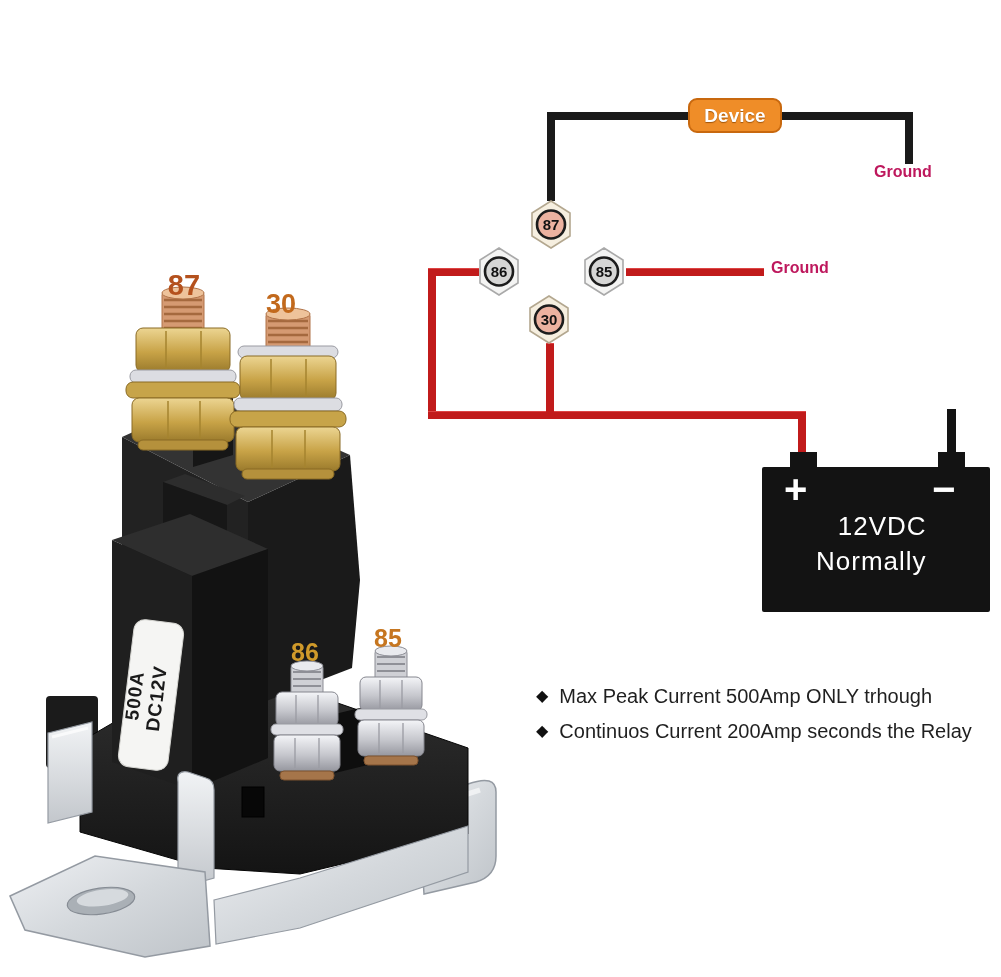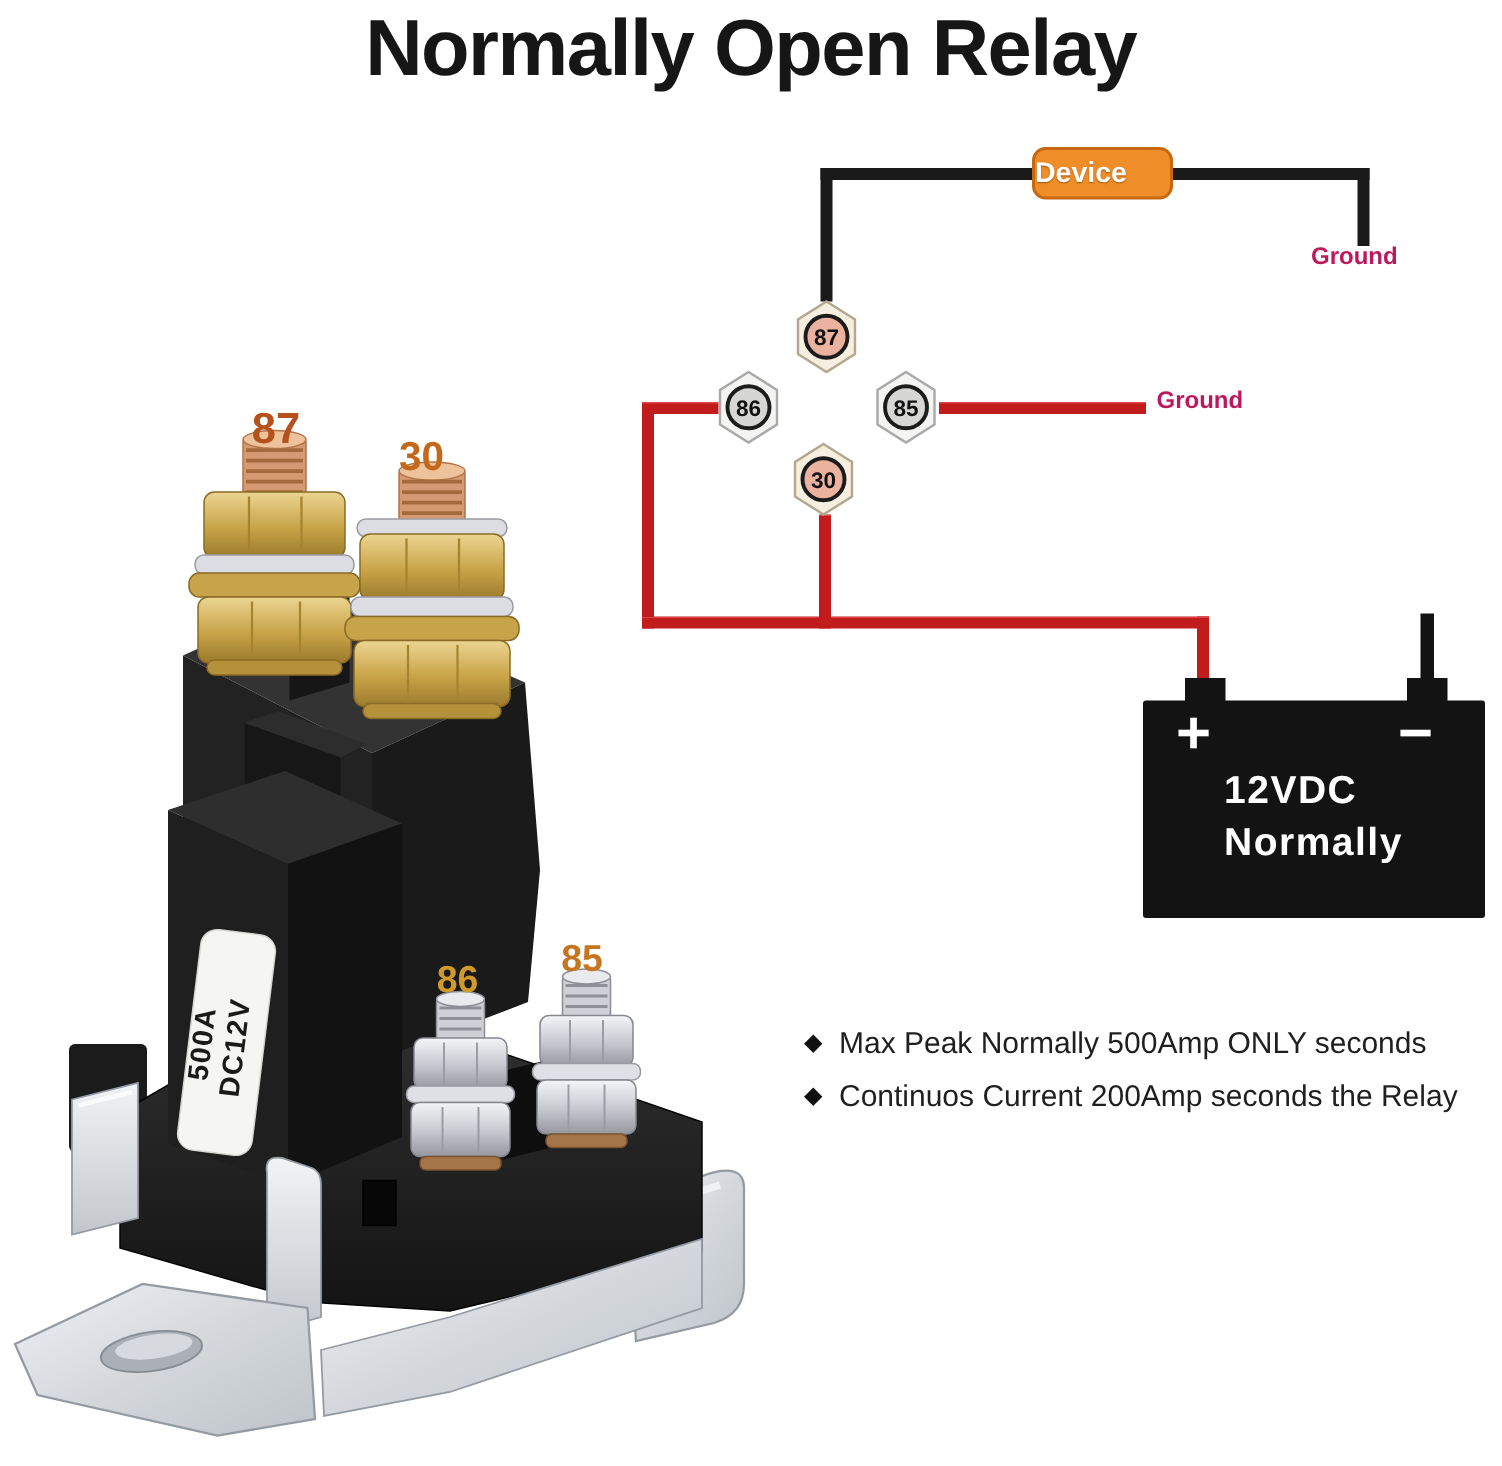--- a/index.html
+++ b/index.html
@@ -11,21 +11,21 @@
          font-size:53px;font-weight:bold;letter-spacing:-1px;color:#161616;margin:0;}
 
   
   .wire{position:absolute;z-index:1;}
   .wire.blk{background:var(--wire-ground,#1a1a1a);}
   .wire.red{background:var(--wire-power,#c11b1b);box-shadow:inset 0 1px 0 rgba(255,120,120,.45);}
 
   
   .device{position:absolute;left:688px;top:98px;width:94px;height:35px;z-index:3;
           background:var(--device-bg,#ef8d28);border:2px solid var(--device-border,#c8680e);
-          border-radius:9px;box-sizing:border-box;display:flex;align-items:center;justify-content:flex-start;
+          border-radius:9px;box-sizing:border-box;display:flex;align-items:center;justify-content:center;
           color:#fff;font-weight:bold;font-size:19px;
           text-shadow:0 1px 1px rgba(140,70,0,.8);}
 
   
   .hex{position:absolute;width:44px;height:50px;z-index:2;}
   .hex svg{display:block;}
   .hex.copper .hex-body{fill:#f6efe0;stroke:#b3a78f;}
   .hex.copper .hex-circle{fill:#ecb2a0;stroke:#1c1c1c;}
   .hex.silver .hex-body{fill:#f4f4f3;stroke:#a9a9a9;}
   .hex.silver .hex-circle{fill:#d6d6d5;stroke:#1c1c1c;}
@@ -37,39 +37,38 @@
   
   .battery{position:absolute;left:762px;top:467px;width:228px;height:145px;
            background:#131313;border-radius:2px;z-index:2;}
   .batt-nub{position:absolute;top:-15px;width:27px;height:16px;background:#131313;}
   .batt-nub.pos{left:28px;}
   .batt-nub.neg{left:176px;}
   .batt-stub{position:absolute;left:185px;top:-58px;width:9px;height:44px;background:#131313;}
   .batt-sign{position:absolute;top:2px;color:#fff;font-weight:bold;font-size:40px;line-height:40px;}
   .batt-sign.pos{left:22px;}
   .batt-sign.neg{left:170px;}
-  .batt-text{position:absolute;left:54px;top:42px;color:#fff;font-weight:bold;
-             font-size:26px;line-height:35px;letter-spacing:1px;}
+  .batt-text{position:absolute;left:54px;top:42px;color:#fff;font-weight:normal;
+             font-size:26px;line-height:35px;letter-spacing:1px;text-align:right;}
 
   
   .notes{position:absolute;left:536px;top:684px;z-index:2;}
   .note{display:flex;align-items:flex-start;margin-bottom:11px;color:#1f1f1f;}
   .note .dia{font-size:16px;line-height:24px;margin-right:11px;color:#101010;}
   .note .txt{font-size:20px;line-height:24px;}
 
   
   .relay{position:absolute;left:0;top:255px;width:500px;height:722px;z-index:1;}
   .relay text{font-family:"Liberation Sans",sans-serif;font-weight:bold;}
 </style>
 </head>
 <body>
 
 <div class="stage">
 
-  <h1 class="title">Normally Open Relay</h1>
 
   <div>
 
     <div class="wire blk" style="left:547px;top:112px;width:366px;height:8px;"></div>
     <div class="wire blk" style="left:547px;top:112px;width:8px;height:89px;"></div>
     <div class="wire blk" style="left:905px;top:112px;width:8px;height:52px;"></div>
 
     <div class="wire red" style="left:428px;top:268px;width:51px;height:8px;"></div>
     <div class="wire red" style="left:428px;top:268px;width:8px;height:151px;"></div>
     <div class="wire red" style="left:428px;top:411px;width:378px;height:8px;"></div>
@@ -122,21 +121,21 @@
       <div class="batt-text">
         <div>12VDC</div>
         <div>Normally</div>
       </div>
     </div>
   </div>
 
   <div class="notes">
     <div class="note">
       <span class="dia">◆</span>
-      <span class="txt">Max Peak Normally 500Amp ONLY seconds</span>
+      <span class="txt">Max Peak Current 500Amp ONLY trhough</span>
     </div>
     <div class="note">
       <span class="dia">◆</span>
       <span class="txt">Continuos Current 200Amp seconds the Relay</span>
     </div>
   </div>
 
   <svg class="relay" viewBox="0 255 500 722" width="500" height="722">
     <defs>
       <linearGradient id="gBrass" x1="0" y1="0" x2="0" y2="1">

